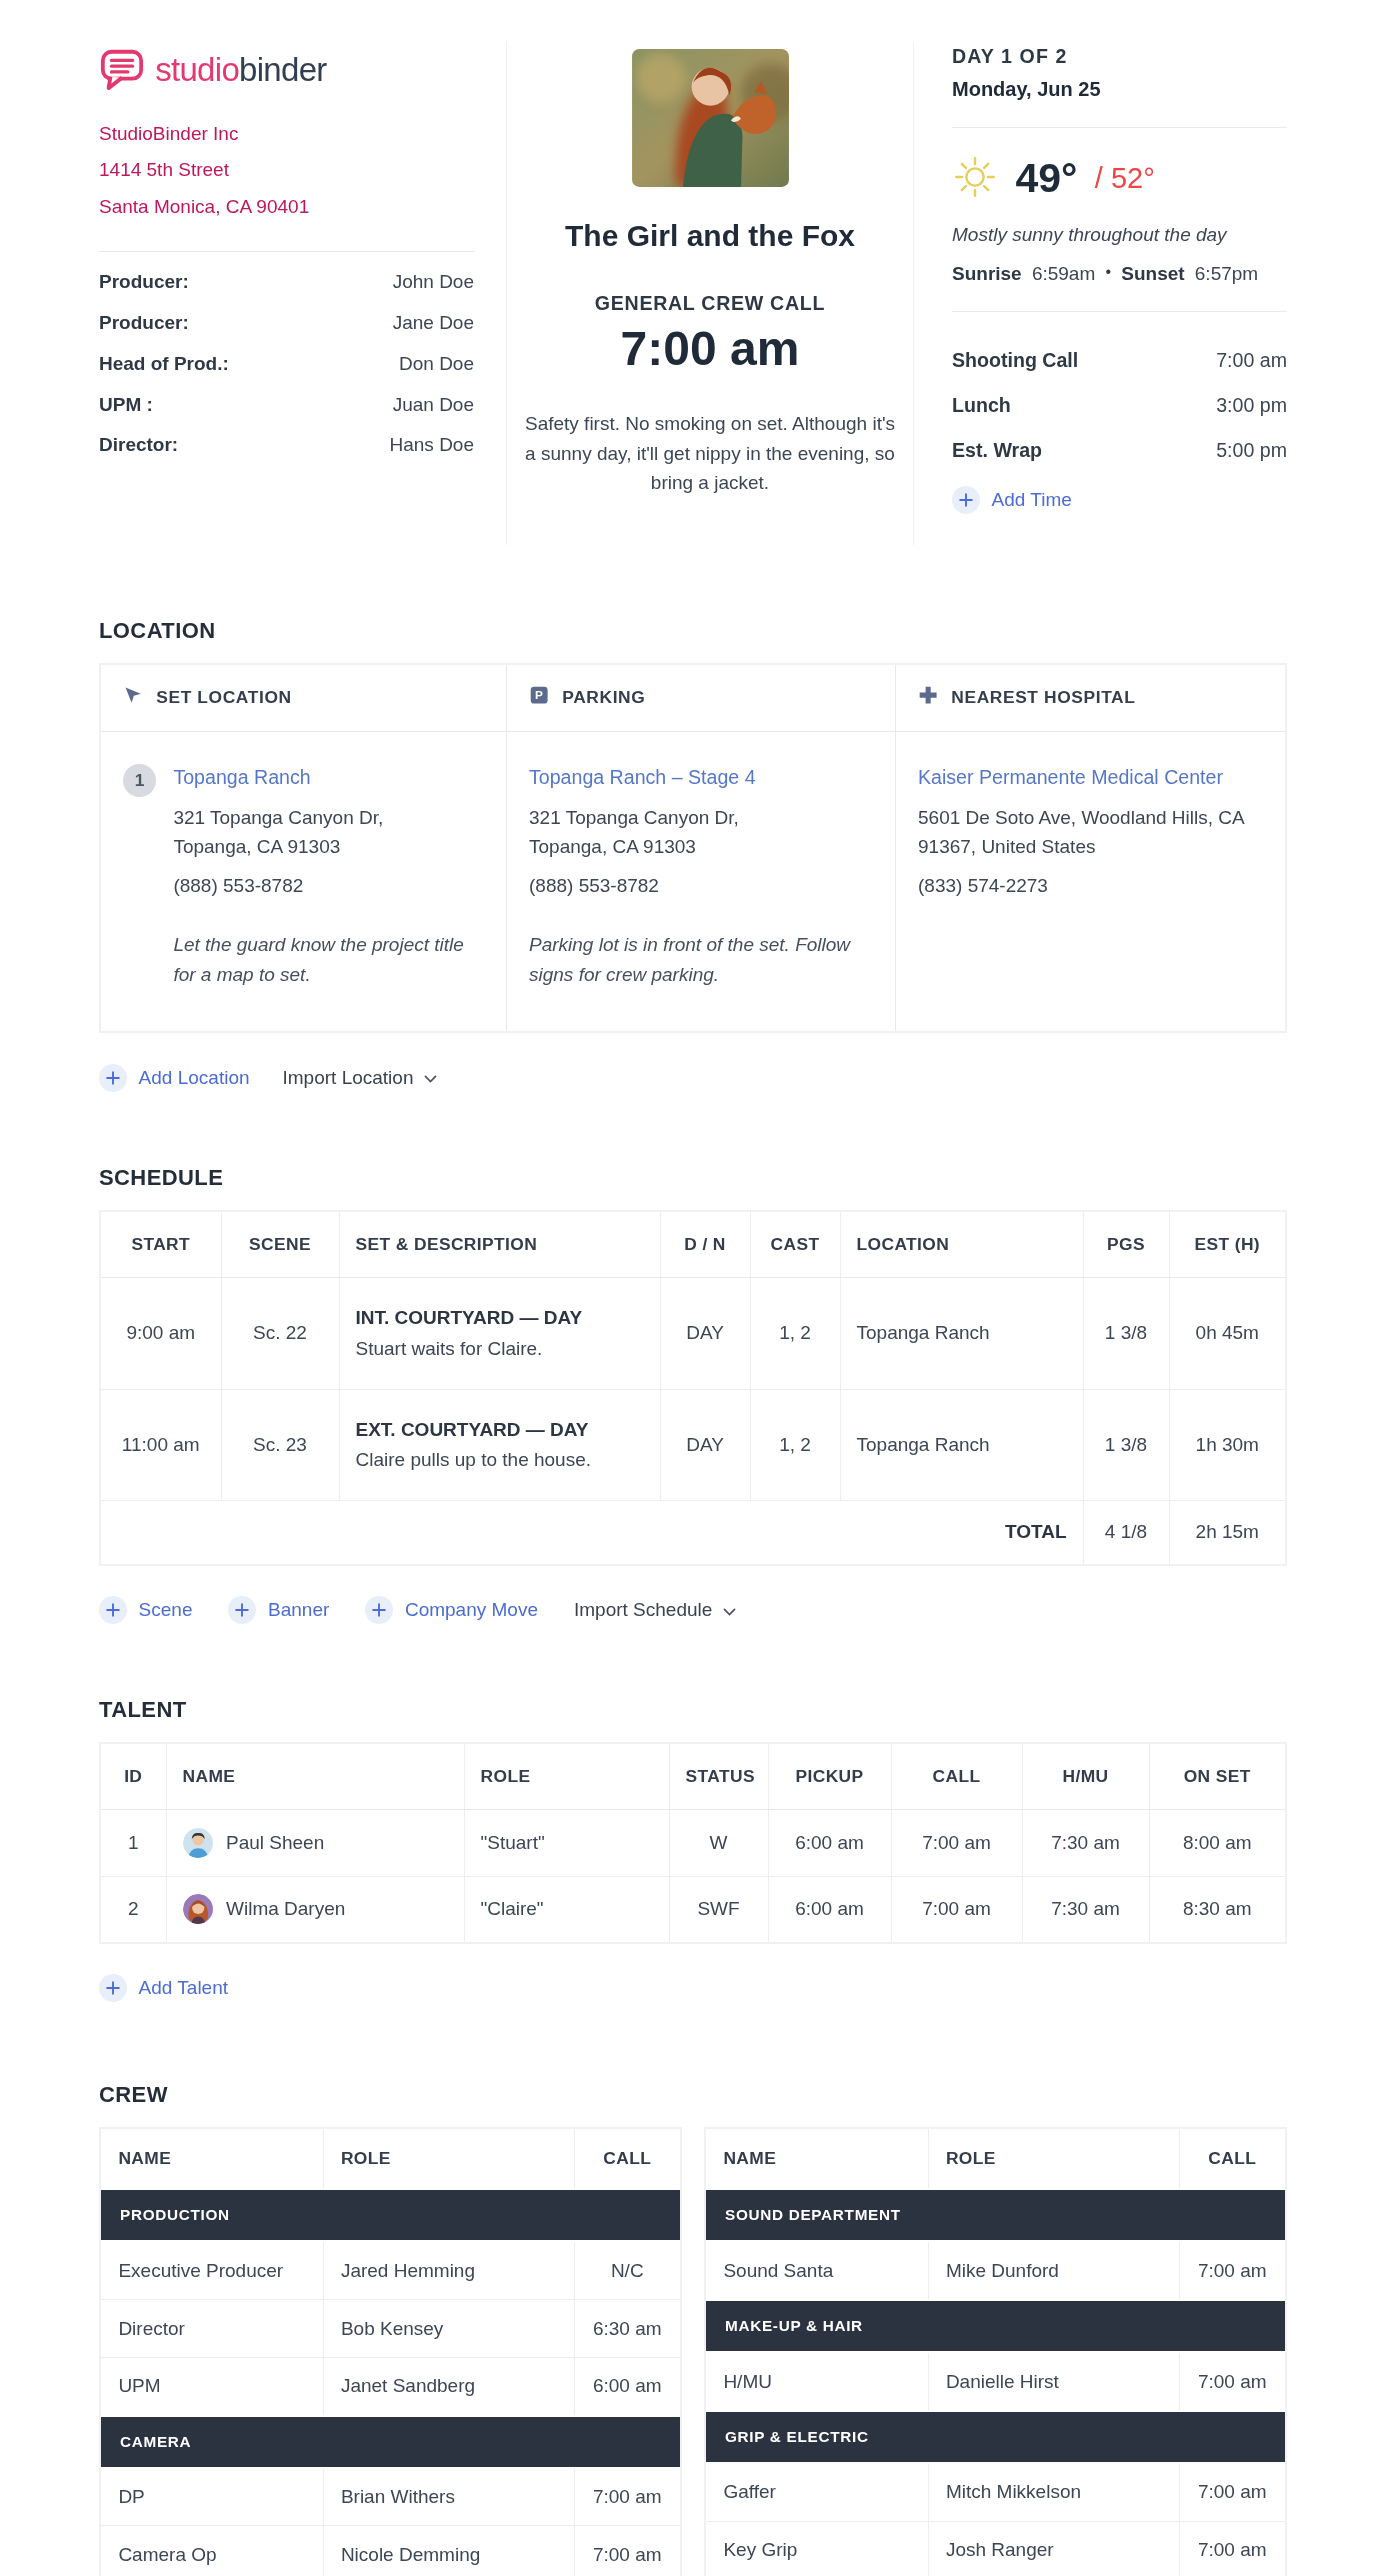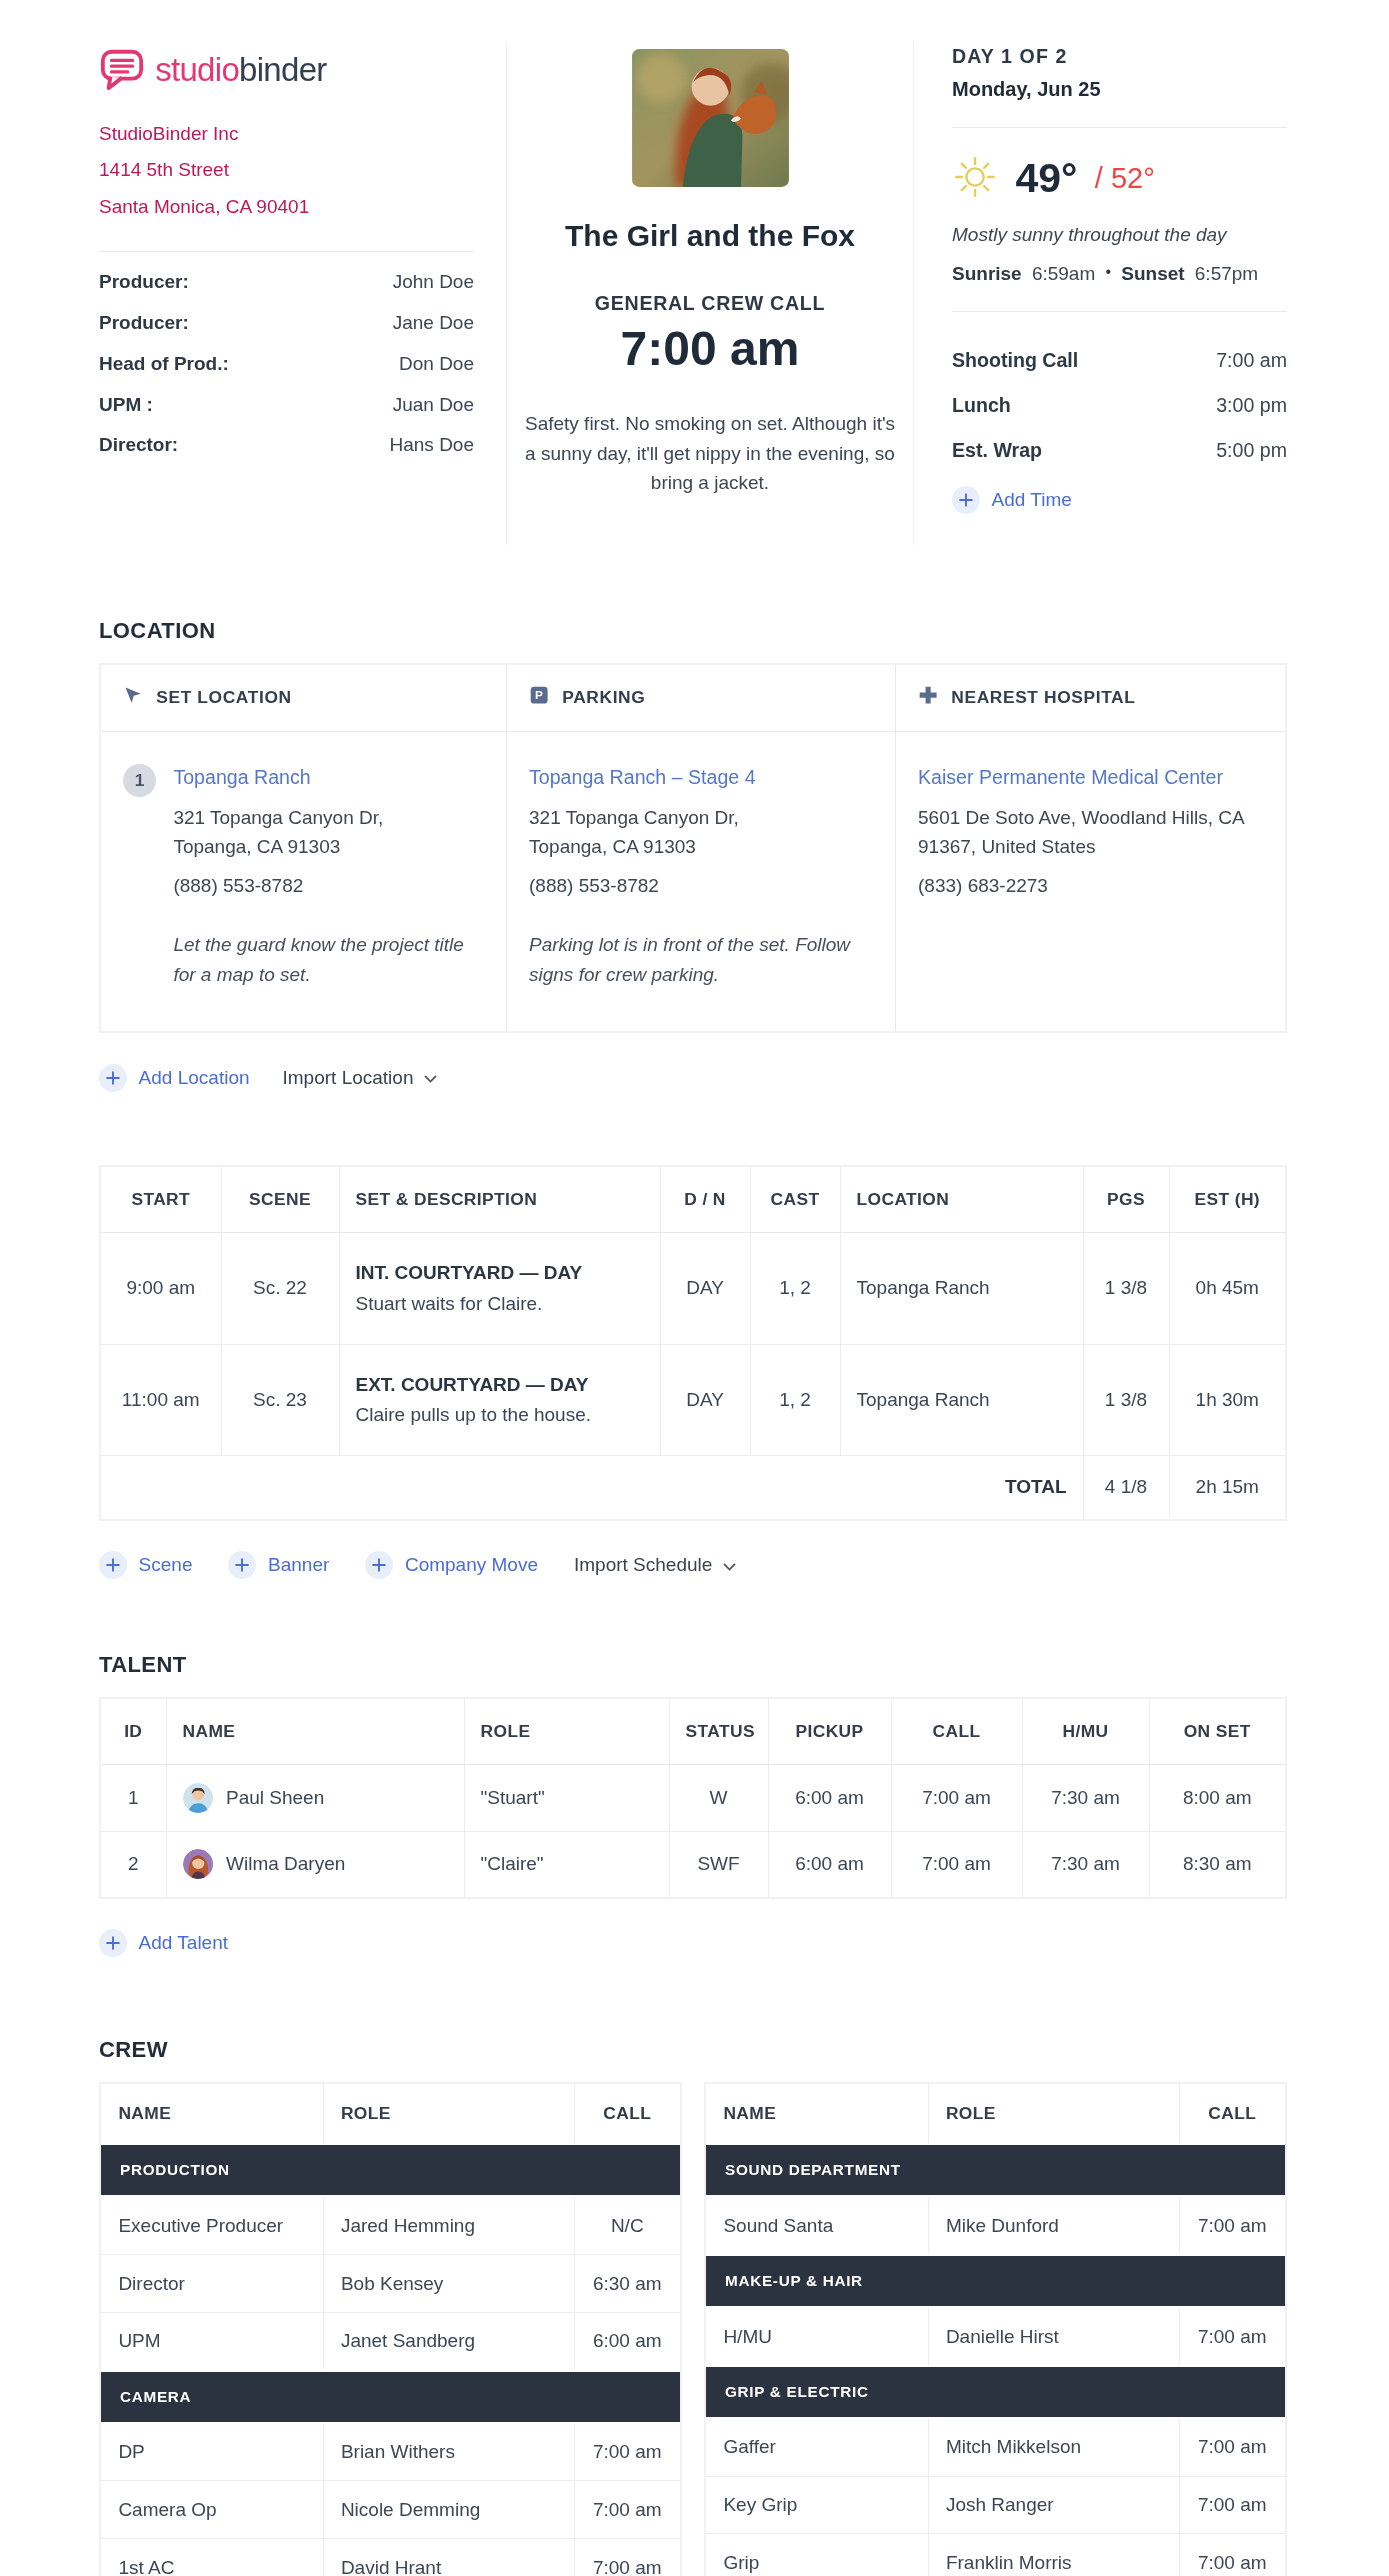--- a/index.html
+++ b/index.html
@@ -291,21 +291,21 @@
               <svg width="20.3" height="20.3" viewBox="0 0 24 24">
                   <path d="M9 2h6v7h7v6h-7v7H9v-7H2V9h7Z" fill="#5a6b8c"></path>
                 </svg>
             </span>
             <span>NEAREST HOSPITAL</span>
           </div>
           <div class="loc-body">
             <a class="loc-name">Kaiser Permanente Medical Center</a>
             <div>5601 De Soto Ave, Woodland Hills, CA</div>
             <div>91367, United States</div>
-            <div class="loc-phone">(833) 683-2273</div>
+            <div class="loc-phone">(833) 574-2273</div>
           </div>
         </div>
 
       </div>
     </div>
 
     <div class="add-row">
       <span class="add-link" style="margin-top:0">
         <span class="plus-badge">
           <svg width="16" height="16" viewBox="0 0 22 22">
@@ -319,20 +319,21 @@
         <span>
           <svg width="13" height="8.7" viewBox="0 0 18 12">
               <path d="M2 2 L9 9 L16 2" stroke="#4a5464" stroke-width="2.4" fill="none" stroke-linecap="round"></path>
             </svg>
         </span>
       </span>
     </div>
   </div>
 
   <div class="section">
+    <div class="section-title">SCHEDULE</div>
 
     <div class="tbl-wrap">
       <table>
         <colgroup>
           <col style="width:120px">
             <col style="width:118px">
             <col style="width:321px">
             <col style="width:90px">
           <col style="width:90px">
             <col style="width:243px">

